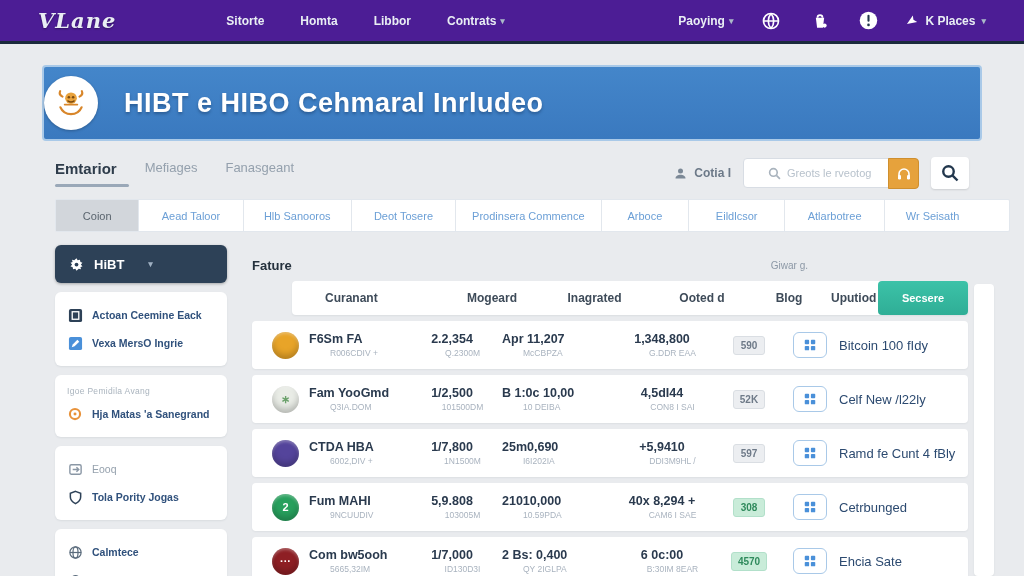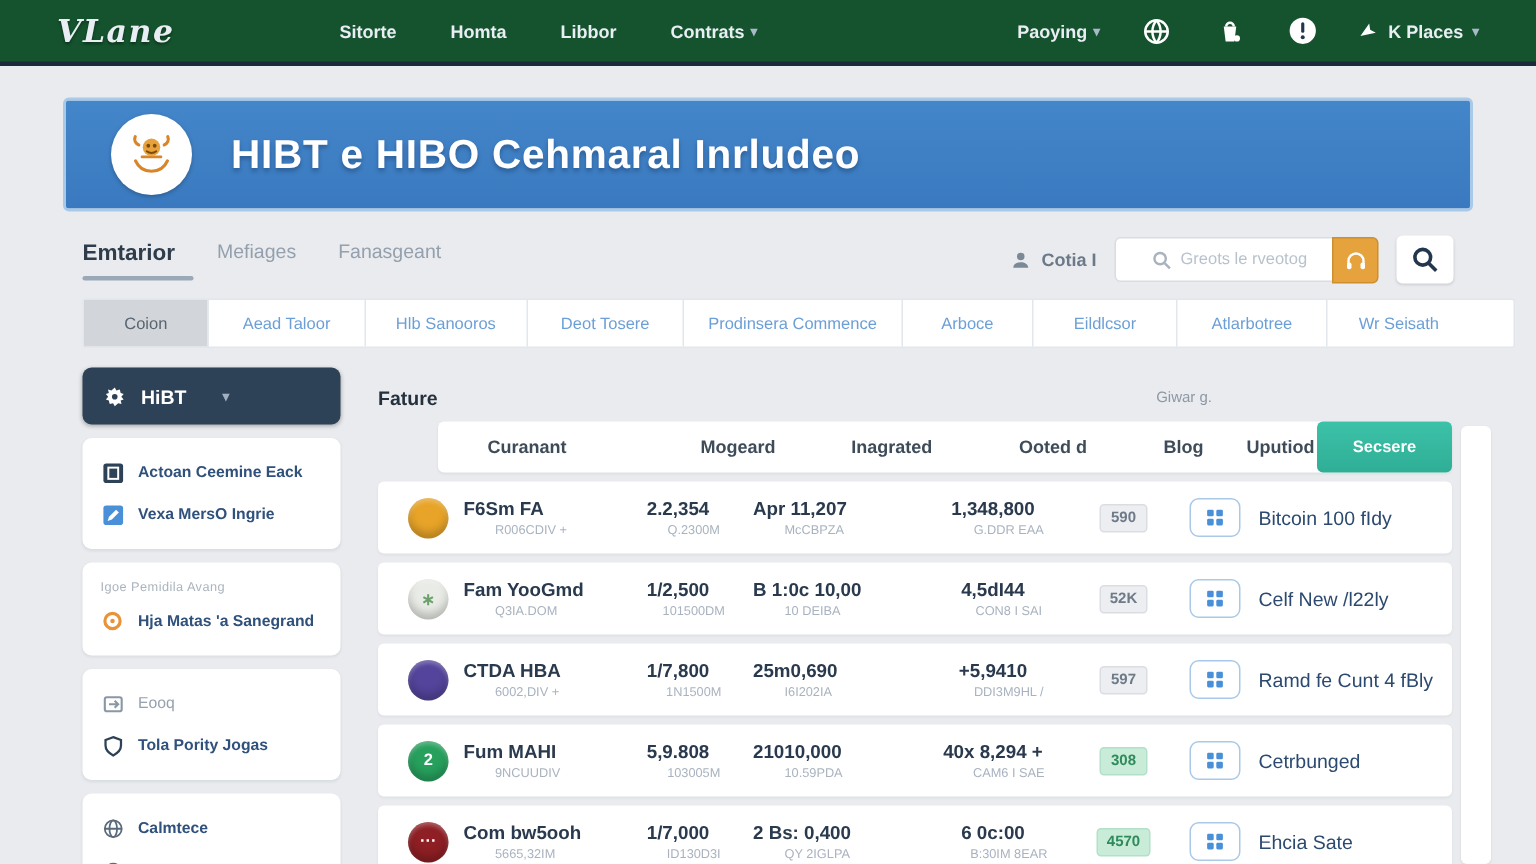--- a/index.html
+++ b/index.html
@@ -6,42 +6,42 @@
   html,body { width:1024px; height:576px; overflow:hidden; }
   body {
     font-family:"Liberation Sans", sans-serif;
     background:#e9ebee;
     position:relative;
     color:#2b3a4c;
   }
   
   .navbar {
     position:absolute; top:0; left:0; right:0; height:44px;
-    background:#14532d; border-bottom:3px solid #1a2a3c;
+    background:#4c1d95; border-bottom:3px solid #1a2a3c;
     display:flex; align-items:center; padding:0 38px; color:#e9eef4;
   }
   .logo {
     font-family:"DejaVu Serif", serif; font-style:italic; font-weight:bold;
     font-size:21px; letter-spacing:1px; text-shadow:0 1px 2px rgba(0,0,0,.4);
   }
   .nav-links { display:flex; align-items:center; gap:36px; margin-left:110px; }
   .nav-link { font-size:12px; font-weight:bold; cursor:pointer; display:flex; align-items:center; gap:4px; }
   .nav-caret { font-size:9px; color:#aab9c9; }
   .nav-right { margin-left:auto; display:flex; align-items:center; gap:26px; }
   .nav-icon-btn {
     width:23px; height:23px; border-radius:50%;
     display:flex; align-items:center; justify-content:center; cursor:pointer;
   }
   .places { display:flex; align-items:center; gap:6px; font-size:12px; font-weight:bold; cursor:pointer; }
   
   .banner {
     position:absolute; left:42px; right:42px; top:65px; height:76px;
     background:linear-gradient(180deg,#4486ca,#3a79bf);
     border:2px solid #a9c9e8; border-radius:4px;
-    display:flex; align-items:center; padding-left:30px; gap:26px;
+    display:flex; align-items:center; gap:26px;
   }
   .banner-badge {
     width:54px; height:54px; border-radius:50%; background:#fff;
     display:flex; align-items:center; justify-content:center;
     box-shadow:0 1px 3px rgba(0,0,0,.25);
   }
   .banner-title {
     color:#fff; font-size:27px; font-weight:bold; letter-spacing:.5px;
     text-shadow:0 2px 3px rgba(20,50,90,.45);
   }

